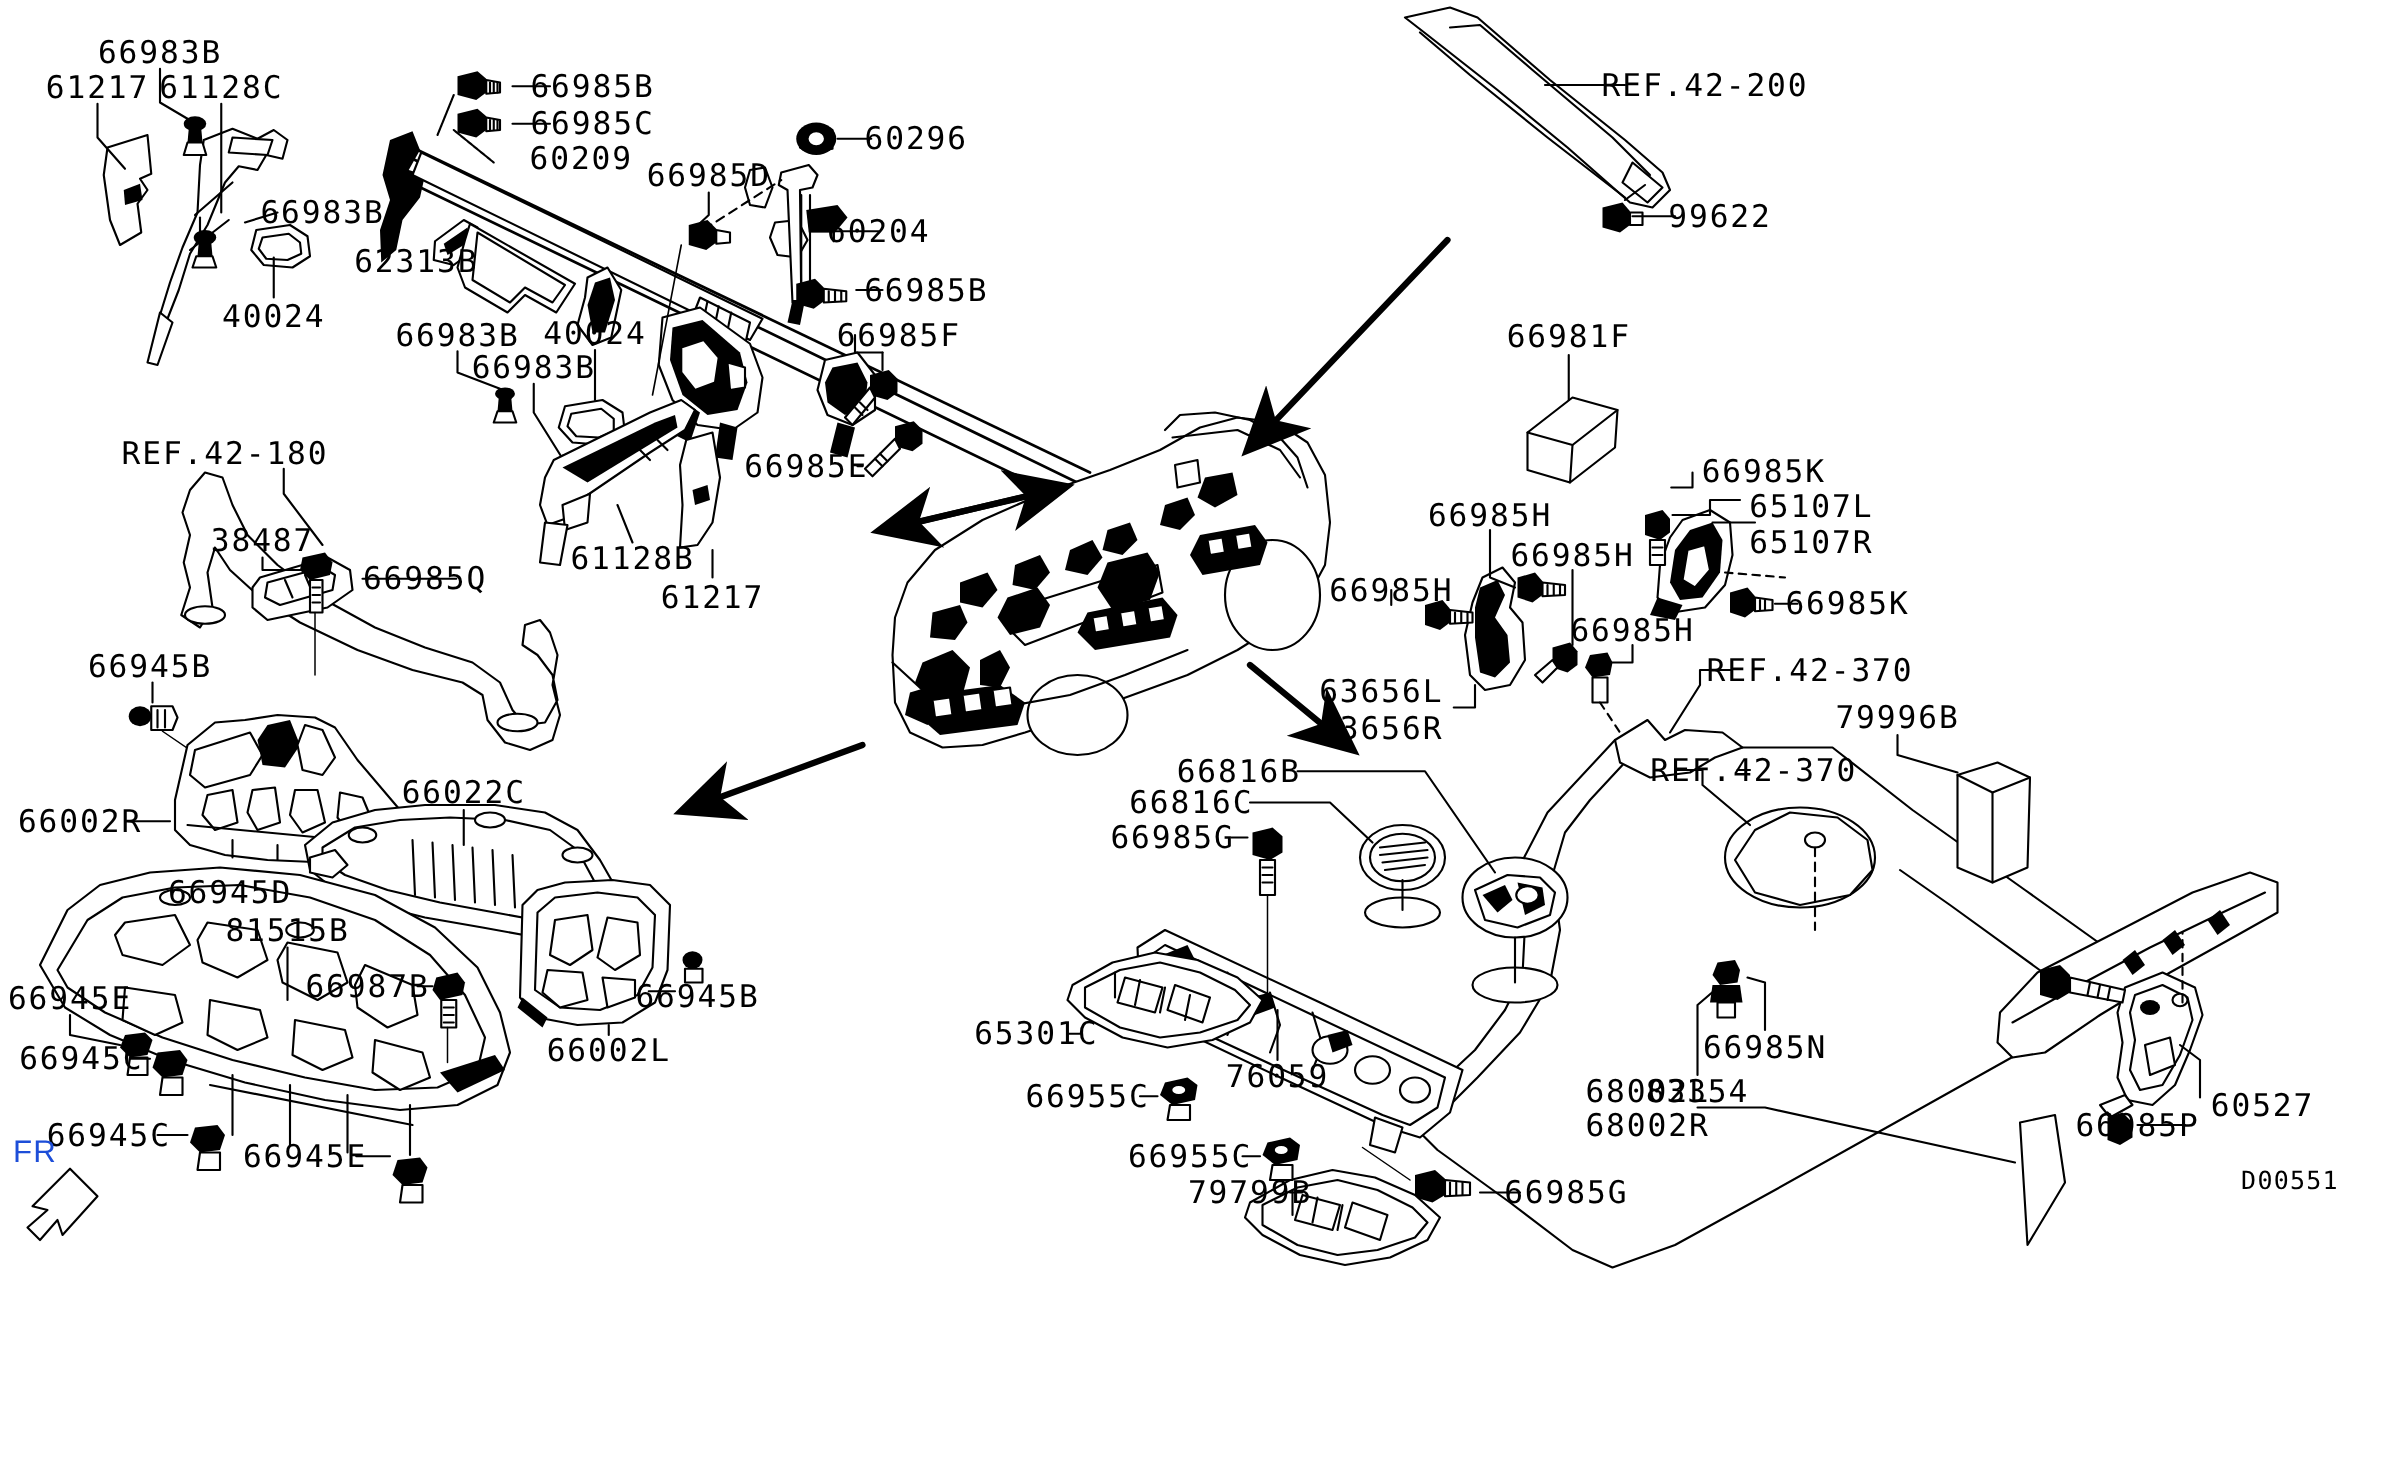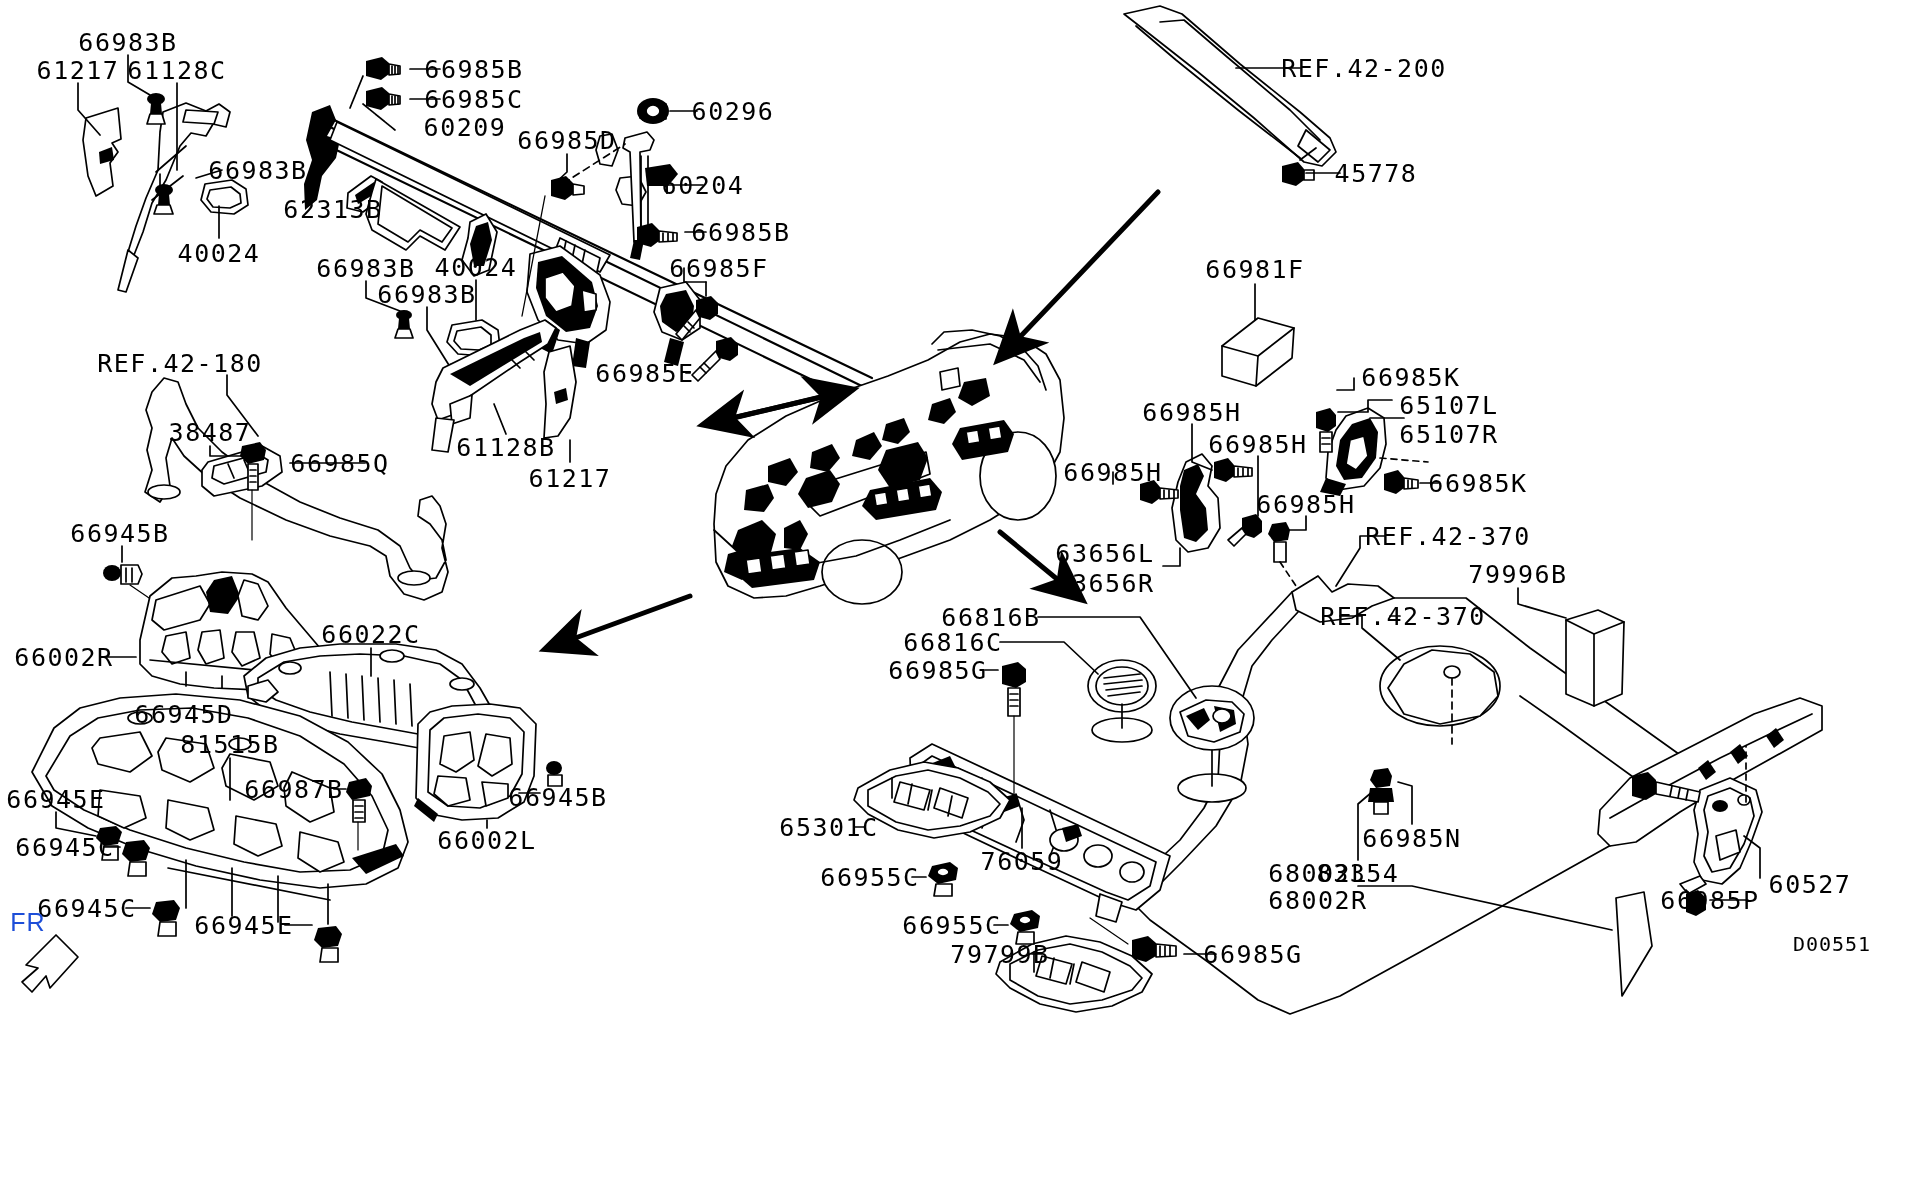--- a/index.html
+++ b/index.html
@@ -649,21 +649,21 @@
   <div class="lbl" style="left:230px;top:744px">81515B</div>
   <div class="lbl" style="left:294px;top:789px">66987B</div>
   <div class="lbl" style="left:56px;top:799px">66945E</div>
   <div class="lbl" style="left:558px;top:797px">66945B</div>
   <div class="lbl" style="left:487px;top:840px">66002L</div>
   <div class="lbl" style="left:65px;top:847px">66945C</div>
   <div class="lbl" style="left:87px;top:908px">66945C</div>
   <div class="lbl" style="left:244px;top:925px">66945E</div>
 
   <div class="lbl" style="left:1364px;top:68px">REF.42-200</div>
-  <div class="lbl" style="left:1376px;top:173px">45778</div>
+  <div class="lbl" style="left:1376px;top:173px">99622</div>
   <div class="lbl" style="left:1255px;top:269px">66981F</div>
   <div class="lbl" style="left:1411px;top:377px">66985K</div>
   <div class="lbl" style="left:1449px;top:405px">65107L</div>
   <div class="lbl" style="left:1449px;top:434px">65107R</div>
   <div class="lbl" style="left:1192px;top:412px">66985H</div>
   <div class="lbl" style="left:1258px;top:444px">66985H</div>
   <div class="lbl" style="left:1113px;top:472px">66985H</div>
   <div class="lbl" style="left:1306px;top:504px">66985H</div>
   <div class="lbl" style="left:1478px;top:483px">66985K</div>
   <div class="lbl" style="left:1448px;top:536px">REF.42-370</div>

